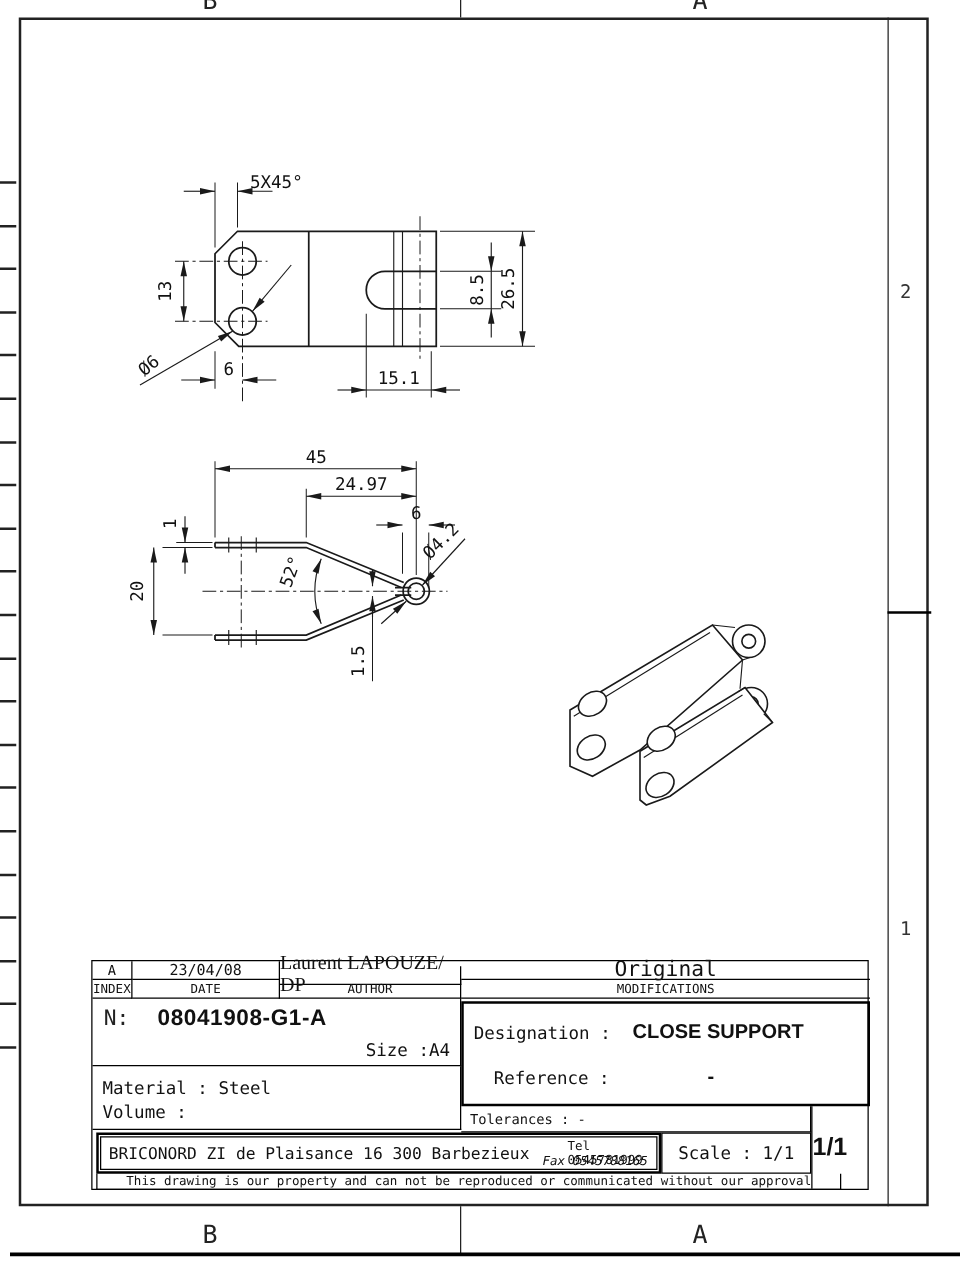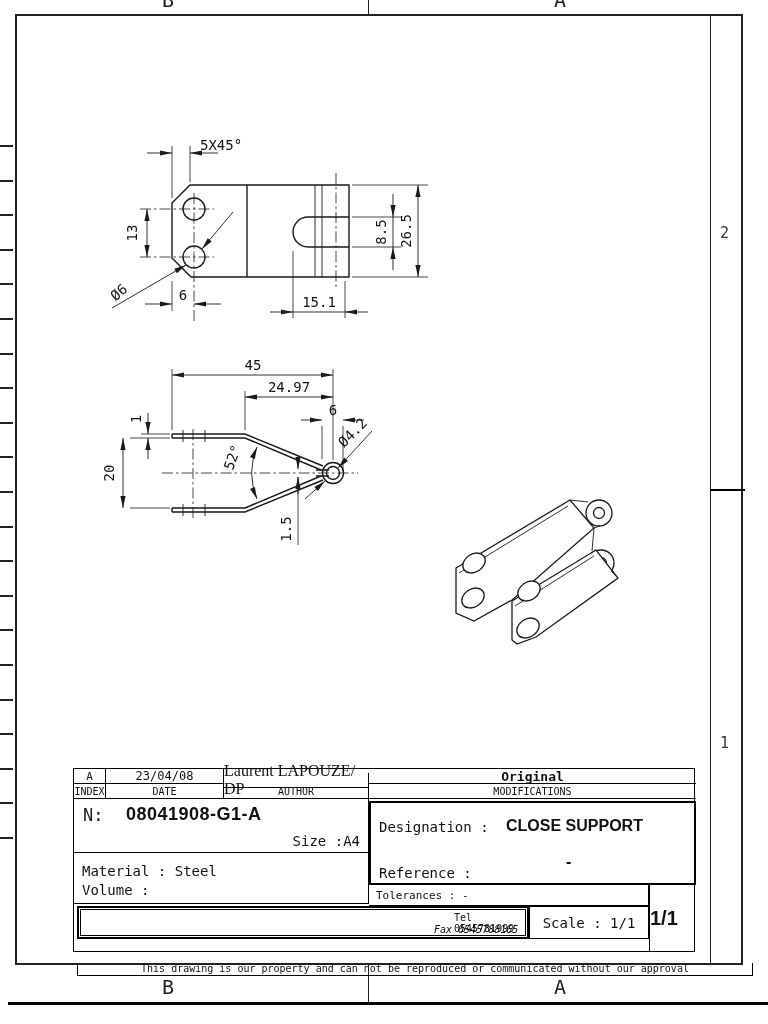--- a/index.html
+++ b/index.html
@@ -217,61 +217,62 @@
       <ellipse class="olf" cx="528" cy="628" rx="12" ry="9" transform="rotate(-33 528 628)"></ellipse>
       <path class="thin" d="M596,550 L591,553 M618,578 L611,571"></path>
     </g>
   </svg>
 
   <div class="abs tb" style="left:73px;top:768px;width:622px;height:184px;">
 
     <div class="abs cell" style="left:0;top:0;width:32px;height:15px;font-size:11px;">A</div>
     <div class="abs cell" style="left:32px;top:0;width:118px;height:15px;font-size:12px;">23/04/08</div>
     <div class="abs cell" style="left:150px;top:4px;width:145px;height:15px;font-size:16px;font-family:Liberation Serif, serif;">Laurent LAPOUZE/ DP</div>
-    <div class="abs cell nocr" style="left:295px;top:0;width:327px;height:15px;font-size:13px;font-weight:bold;">Original</div>
+    <div class="abs cell nocr" style="left:295px;top:0;width:327px;height:15px;font-size:17px;">Original</div>
 
     <div class="abs cell" style="left:0;top:15px;width:32px;height:15px;">INDEX</div>
     <div class="abs cell" style="left:32px;top:15px;width:118px;height:15px;">DATE</div>
     <div class="abs cell" style="left:150px;top:15px;width:145px;height:15px;">AUTHOR</div>
     <div class="abs cell nocr" style="left:295px;top:15px;width:327px;height:15px;">MODIFICATIONS</div>
 
     <div class="abs" style="left:0;top:30px;width:295px;height:54px;border-right:1px solid #000;border-bottom:1px solid #000;box-sizing:border-box;">
       <span class="abs" style="left:9px;top:6px;font-size:17px;color:#222;">N:</span>
       <span class="abs boldsans" style="left:52px;top:5px;font-size:18px;letter-spacing:0.5px;">08041908-G1-A</span>
       <span class="abs" style="right:8px;bottom:3px;font-size:14px;">Size :A4</span>
     </div>
 
     <div class="abs" style="left:0;top:84px;width:295px;height:51px;border-right:1px solid #000;border-bottom:1px solid #000;box-sizing:border-box;">
       <span class="abs mono14" style="left:8px;top:10px;">Material : Steel</span>
       <span class="abs" style="left:8px;bottom:5px;font-size:14px;">Volume :</span>
     </div>
 
     <div class="abs" style="left:295px;top:32px;width:327px;height:84px;border:2.5px solid #000;box-sizing:border-box;">
       <span class="abs mono14" style="left:8px;top:16px;">Designation :</span>
       <span class="abs boldsans" style="left:135px;top:14px;font-size:16px;">CLOSE SUPPORT</span>
-      <span class="abs mono14" style="left:8px;top:52px;margin-top:10px;">Reference :</span>
+      <span class="abs mono14" style="left:24px;top:52px;">Reference :</span>
       <span class="abs boldsans" style="left:195px;top:50px;font-size:16px;">-</span>
     </div>
 
     <div class="abs" style="left:295px;top:116px;width:280px;height:21px;border-right:1px solid #000;border-bottom:1px solid #000;box-sizing:border-box;">
       <span class="abs" style="left:7px;top:4px;font-size:11px;">Tolerances : -</span>
     </div>
 
     <div class="abs" style="left:575px;top:116px;width:47px;height:66px;border-left:1px solid #000;box-sizing:border-box;display:flex;align-items:center;justify-content:flex-start;">
       <span class="boldsans" style="font-size:20px;">1/1</span>
     </div>
 
     <div class="abs" style="left:3px;top:137px;width:452px;height:33px;border:2px solid #000;box-sizing:border-box;">
       <div style="position:absolute;inset:1px;border:1px solid #000;"></div>
+      <span class="abs" style="left:8px;top:8px;font-size:13px;">BRICONORD ZI de Plaisance 16 300 Barbezieux</span>
       <span class="abs" style="left:355px;top:4px;font-size:10px;margin-left:20px;">Tel 0545781999</span>
       <span class="abs" style="left:355px;top:16px;font-size:10px;font-style:italic;">Fax 0545788165</span>
     </div>
 
     <div class="abs" style="left:455px;top:137px;width:120px;height:33px;border:1.5px solid #000;box-sizing:border-box;display:flex;align-items:center;justify-content:center;">
       <span class="mono14">Scale : 1/1</span>
     </div>
 
-    <div class="abs" style="left:3px;top:170px;width:676px;height:13px;border:1px solid #000;border-top:none;box-sizing:border-box;display:flex;justify-content:center;margin-top:24px;">
+    <div class="abs" style="left:3px;top:170px;width:596px;height:13px;border:1px solid #000;border-top:none;box-sizing:border-box;display:flex;align-items:center;justify-content:center;">
       <span style="font-size:10px;white-space:nowrap;">This drawing is our property and can not be reproduced or communicated without our approval</span>
     </div>
   </div>
 
 </div>
 
 </body></html>

